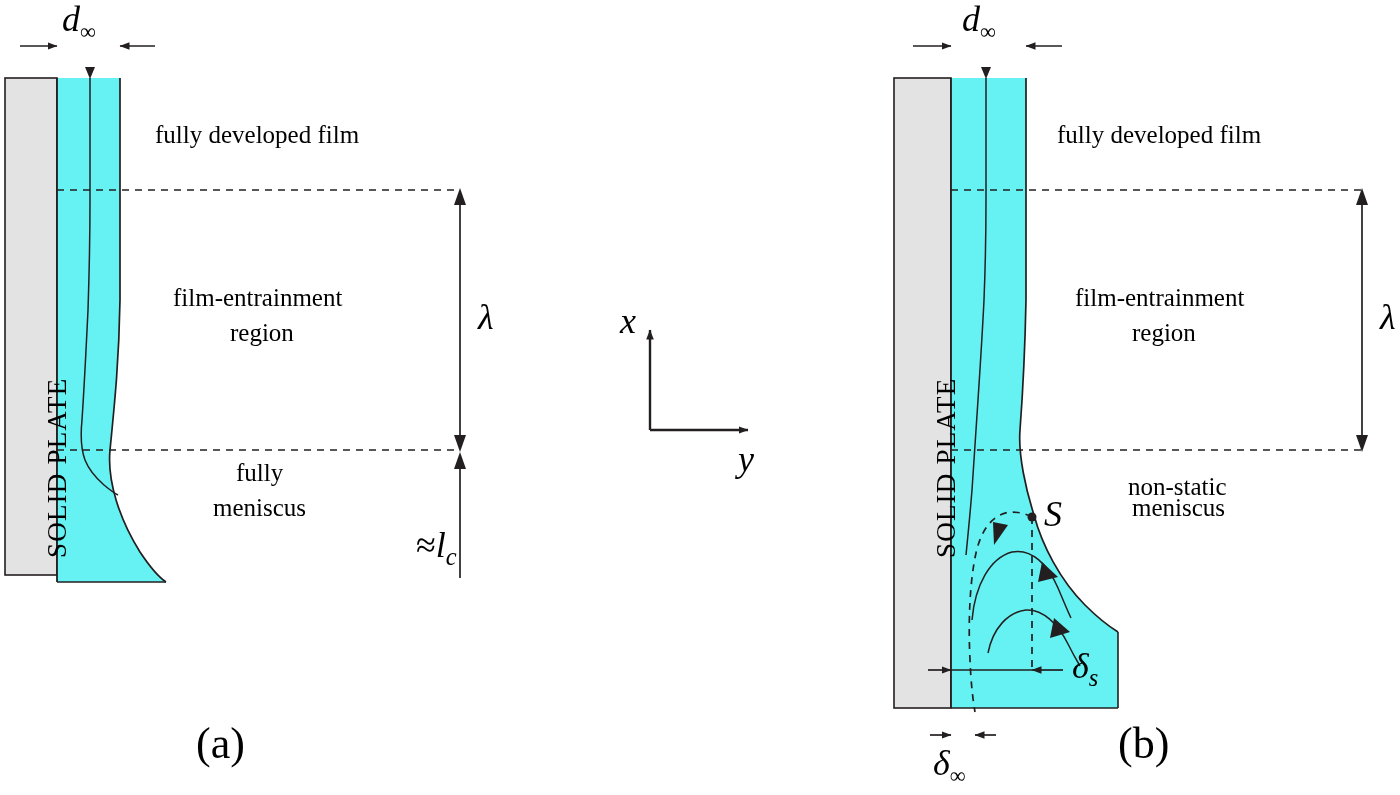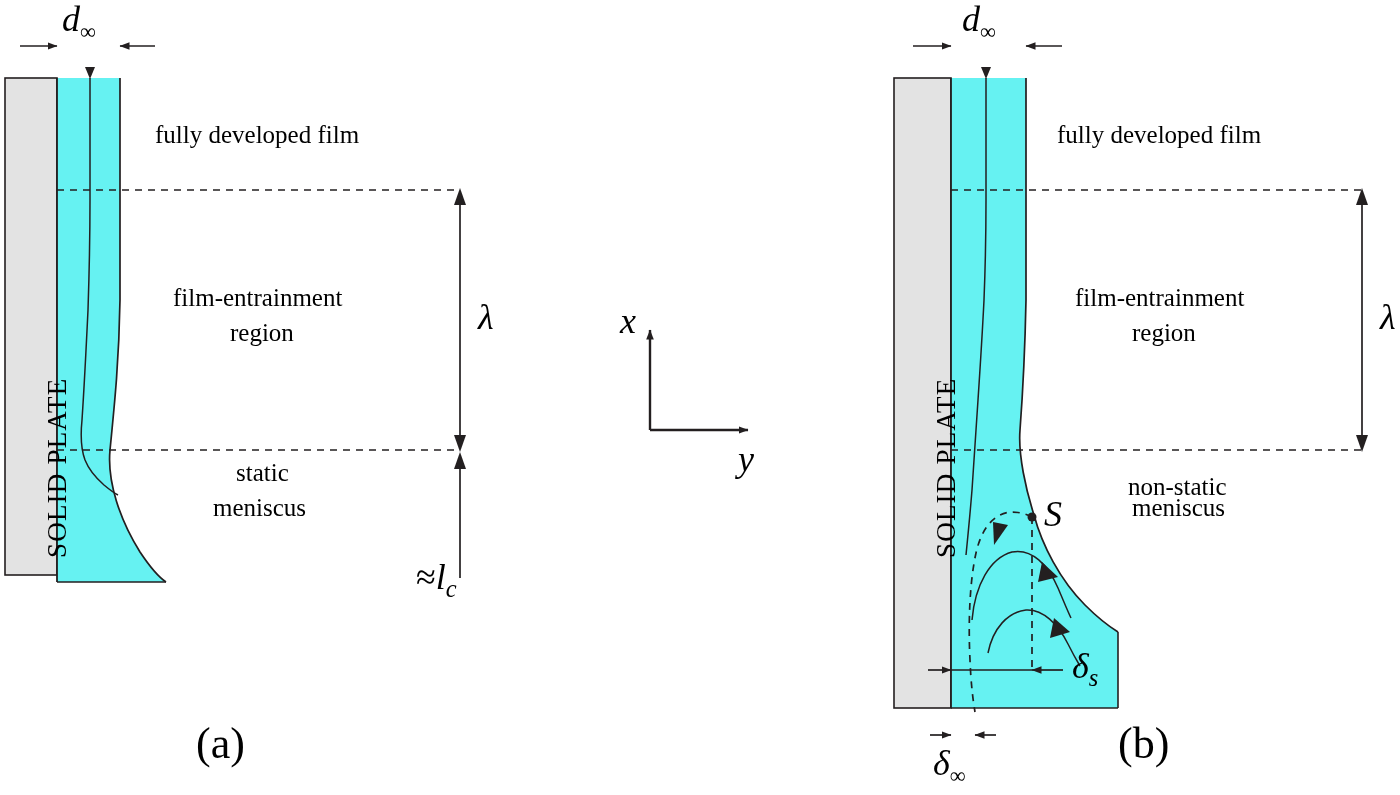--- a/index.html
+++ b/index.html
@@ -199,26 +199,26 @@
 
   <div class="txt math-big" style="left:62px; top:-2px;"><span>d</span><span class="sub-inf">∞</span></div>
 
   <div class="txt plate-label" style="left:42px; top:558px; transform: rotate(-90deg);">SOLID PLATE</div>
 
   <div class="txt region-label" style="left:155px; top:120px;">fully developed film</div>
 
   <div class="txt region-label" style="left:173px; top:283px;">film-entrainment</div>
   <div class="txt region-label" style="left:230px; top:318px;">region</div>
 
-  <div class="txt region-label" style="left:236px; top:458px;">static</div>
+  <div class="txt region-label" style="left:236px; top:458px;">fully</div>
   <div class="txt region-label" style="left:213px; top:493px;">meniscus</div>
 
   <div class="txt math-big" style="left:478px; top:296px;">λ</div>
 
-  <div class="txt math-big" style="left:416px; top:556px;"><span class="approx">≈</span><span>l</span><span class="sub">c</span></div>
+  <div class="txt math-big" style="left:416px; top:524px;"><span class="approx">≈</span><span>l</span><span class="sub">c</span></div>
 
   <div class="txt panel-caption" style="left:196px; top:718px;">(a)</div>
 
   <div class="txt math-big" style="left:620px; top:300px;">x</div>
   <div class="txt math-big" style="left:738px; top:438px;">y</div>
 
   <div class="txt math-big" style="left:962px; top:-2px;"><span>d</span><span class="sub-inf">∞</span></div>
 
   <div class="txt plate-label" style="left:931px; top:558px; transform: rotate(-90deg);">SOLID PLATE</div>
 

